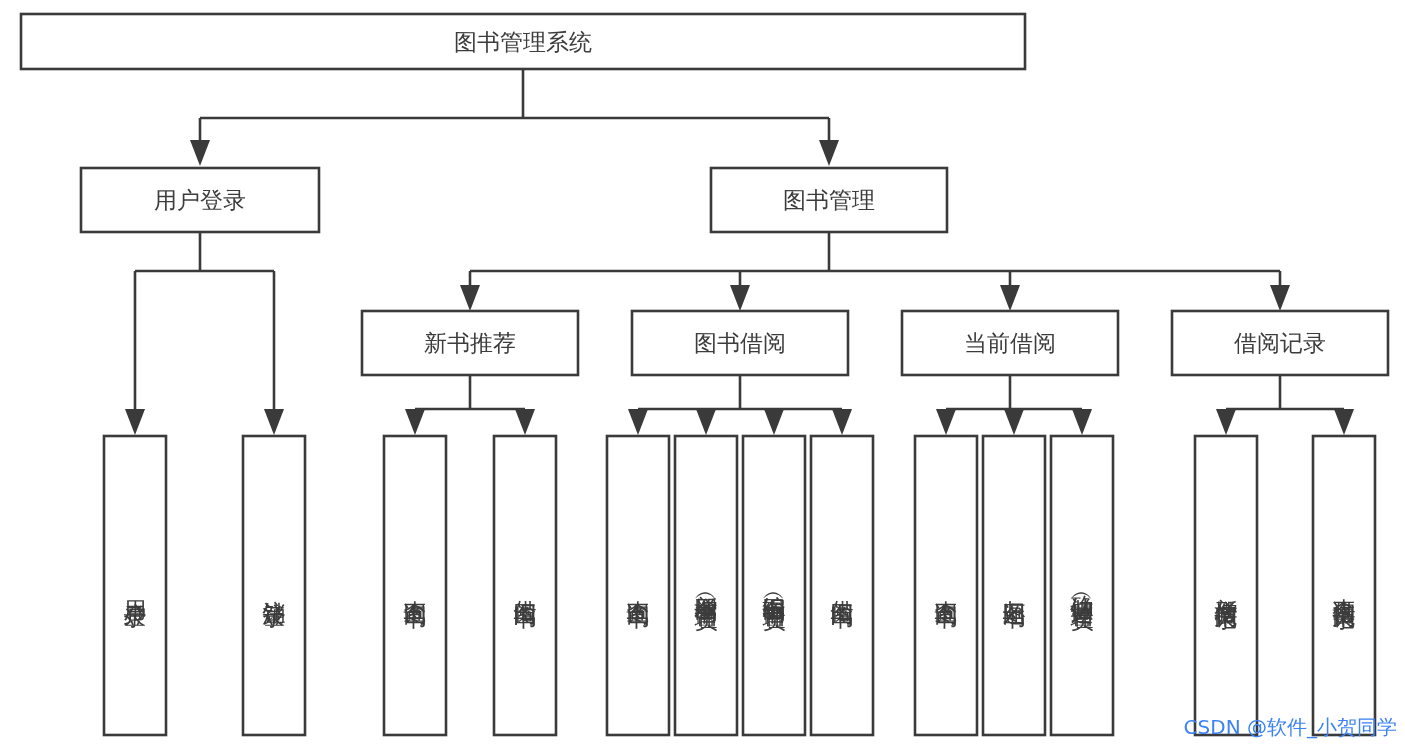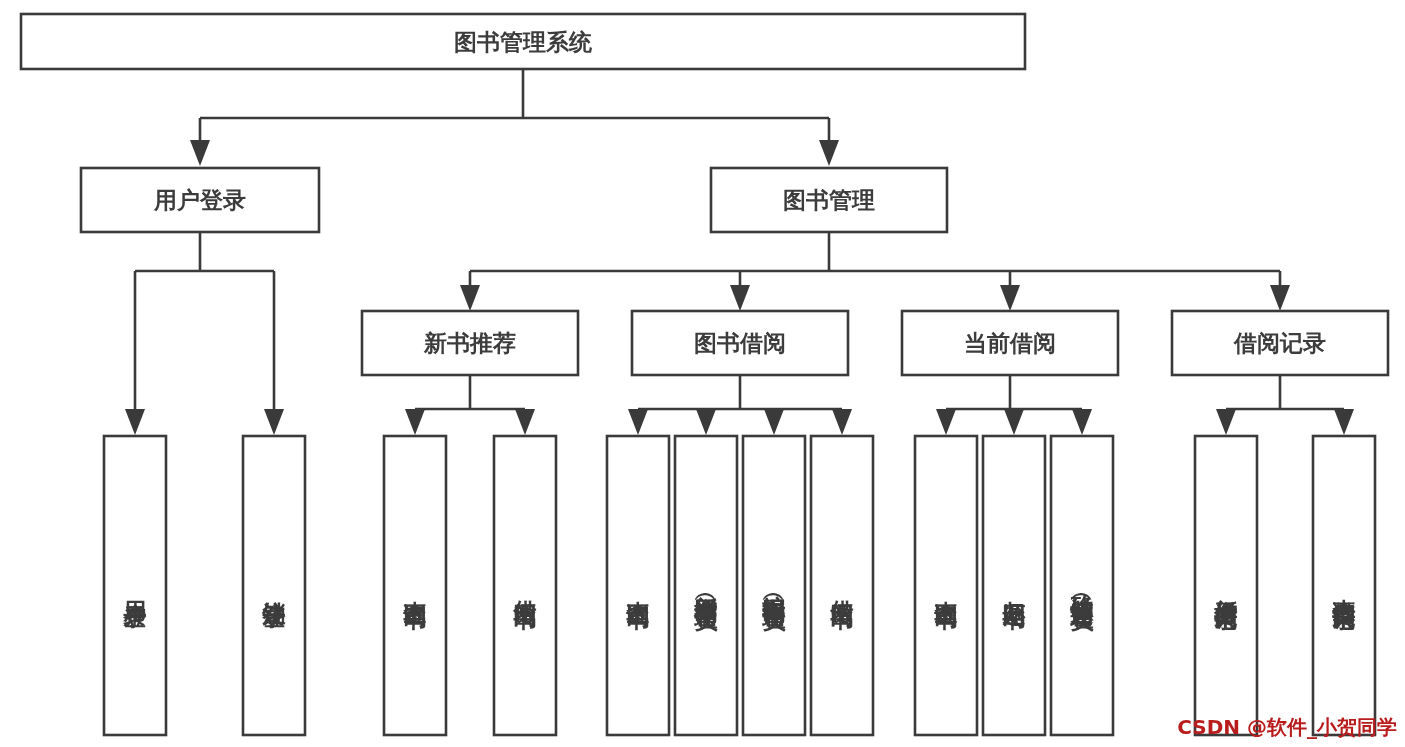--- a/index.html
+++ b/index.html
@@ -11,21 +11,20 @@
     width: 1405px;
     height: 747px;
     font-family: "DejaVu Sans", "Liberation Sans", sans-serif;
     overflow: hidden;
   }
   #diagram-root {
     position: relative;
     width: 1405px;
     height: 747px;
     background: #ffffff;
-    font-weight: bold;
   }
   svg#flow-svg {
     position: absolute;
     top: 0;
     left: 0;
     width: 1405px;
     height: 747px;
   }
   .node-box {
     fill: #ffffff;
@@ -63,21 +62,21 @@
     justify-content: center;
     white-space: nowrap;
     pointer-events: none;
   }
   .watermark {
     position: absolute;
     right: 8px;
     bottom: 6px;
     font-family: "DejaVu Sans", "Liberation Sans", sans-serif;
     font-size: 20px;
-    color: #b91c1c;
+    color: #3b82f6;
     white-space: nowrap;
   }
 </style>
 </head>
 <body>
 
 <div id="diagram-root">
 
   <svg id="flow-svg" viewBox="0 0 1405 747">
 

